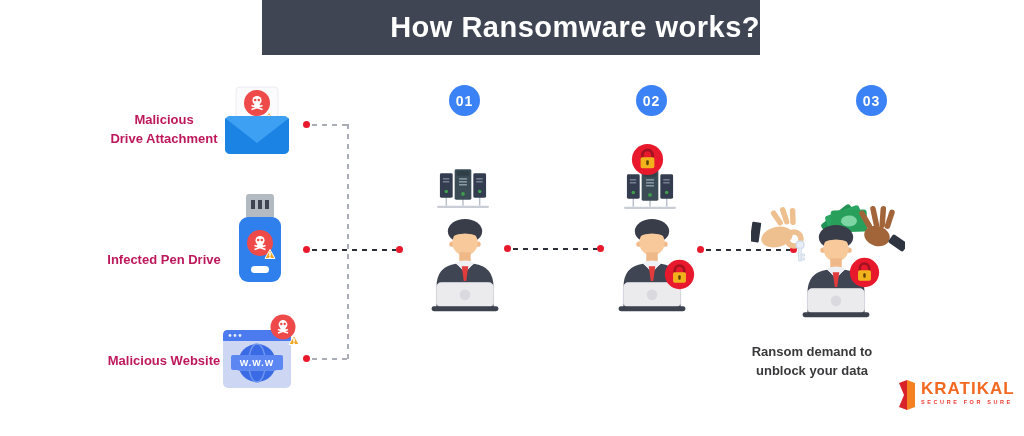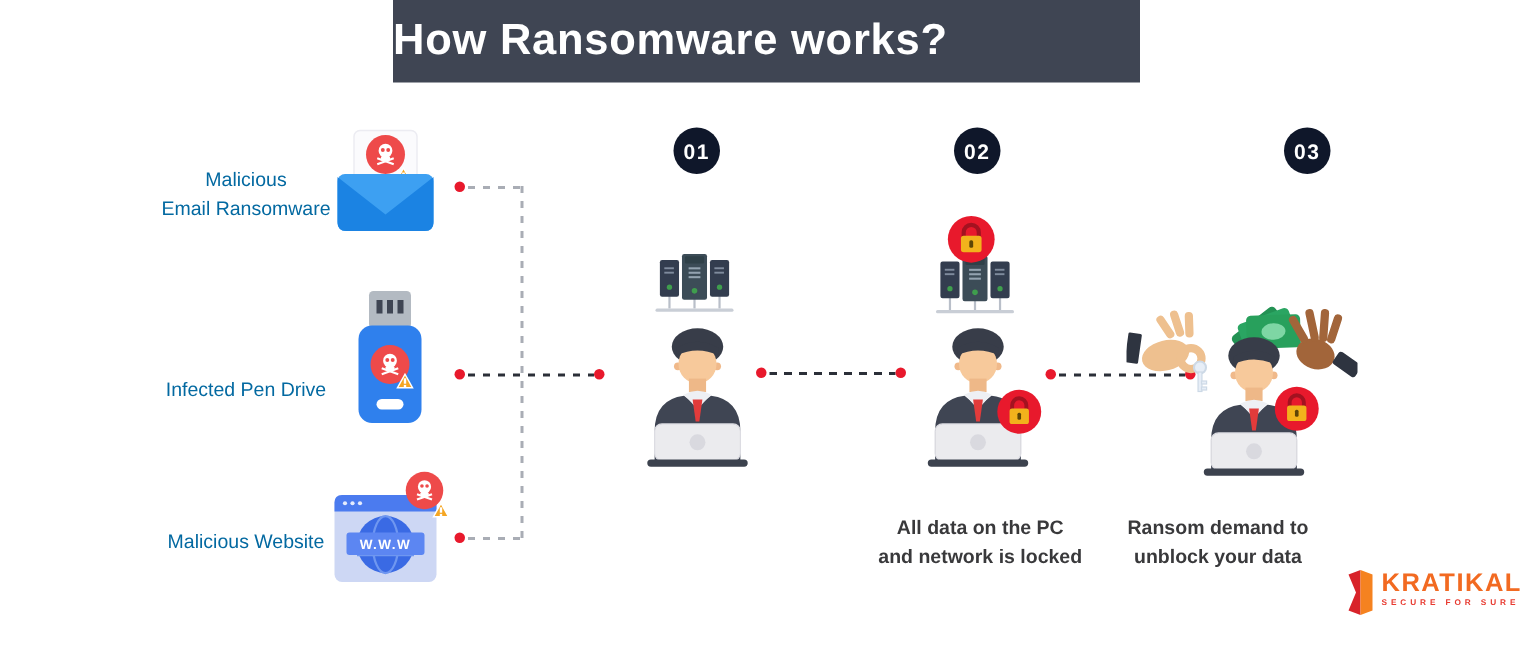--- a/index.html
+++ b/index.html
@@ -1,52 +1,52 @@
 <!DOCTYPE html>
 <html><head>
 <meta charset="utf-8">
 <style>
   html,body{margin:0;padding:0;}
   body{font-family:"Liberation Sans",sans-serif;background:#ffffff;}
   .canvas{position:relative;width:1024px;height:436px;background:#ffffff;overflow:hidden;}
 
   .banner{position:absolute;left:262px;top:0;width:498px;height:55px;background:#3f4553;
-          display:flex;align-items:center;justify-content:flex-start;}
+          display:flex;align-items:center;justify-content:flex-end;}
   .banner h1{margin:0;color:#ffffff;font-size:29px;font-weight:bold;letter-spacing:.5px;}
 
-  .src-label{position:absolute;width:150px;text-align:center;color:#0369a1;font-size:13px;line-height:19px;font-weight:400;}
+  .src-label{position:absolute;width:150px;text-align:center;color:#be185d;font-size:13px;line-height:19px;font-weight:700;}
   .abs{position:absolute;}
 
   .dot{position:absolute;width:7px;height:7px;border-radius:50%;background:#e8192c;}
   .hdash{position:absolute;height:2px;background:repeating-linear-gradient(90deg,#2b2f38 0 5px,transparent 5px 10px);}
   .hdash.gray{background:repeating-linear-gradient(90deg,#a9adb5 0 5px,transparent 5px 10px);}
   .vdash{position:absolute;width:2px;background:repeating-linear-gradient(180deg,#a9adb5 0 5px,transparent 5px 10px);}
 
-  .badge{position:absolute;width:31px;height:31px;border-radius:50%;background:#0f172a;
+  .badge{position:absolute;width:31px;height:31px;border-radius:50%;background:#3b82f6;
          display:flex;align-items:center;justify-content:center;color:#fff;font-size:14px;font-weight:bold;letter-spacing:1px;}
 
   .caption{position:absolute;text-align:center;color:#39393b;font-size:13px;line-height:19px;font-weight:600;}
 
   .logo{position:absolute;left:898px;top:380px;display:flex;align-items:flex-start;}
   .logo .mark{margin-right:5px;}
   .logo .brand{color:#f26a21;font-size:17px;font-weight:bold;letter-spacing:1px;line-height:17px;}
   .logo .tagline{color:#e8392f;font-size:5.5px;letter-spacing:2.6px;margin-top:2px;font-weight:bold;}
 </style>
 </head>
 <body>
 
 <div class="canvas">
 
   <div class="banner">
     <h1>How Ransomware works?</h1>
   </div>
 
   <div class="src-label" style="left:89px;top:110px;">
     <span>Malicious</span><br>
-    <span>Email Ransomware</span>
+    <span>Drive Attachment</span>
   </div>
 
   <svg class="abs" style="left:219px;top:84px;" width="76" height="72" viewBox="0 0 76 72">
     <rect x="17" y="3" width="42" height="42" rx="4" fill="#fbfbfd" stroke="#ececf2"></rect>
     <g>
       <circle cx="38" cy="19" r="13" fill="#ee4a4a"></circle>
       <circle cx="38" cy="16.5" r="4.6" fill="#fff"></circle>
       <circle cx="36.2" cy="16" r="1.3" fill="#ee4a4a"></circle>
       <circle cx="39.8" cy="16" r="1.3" fill="#ee4a4a"></circle>
       <rect x="35" y="20" width="6" height="3.2" rx="1" fill="#fff"></rect>
@@ -228,24 +228,20 @@
     <rect x="14" y="113" width="82" height="6" rx="3" fill="#3c424e"></rect>
   </svg>
 
   <svg class="abs" style="left:664px;top:259px;" width="31" height="31" viewBox="0 0 36 36">
     <circle cx="18" cy="18" r="17" fill="#e8192c"></circle>
     <path d="M12.5,16 v-3 a5.5,5.5 0 0 1 11,0 v3" fill="none" stroke="#a31220" stroke-width="3"></path>
     <rect x="10.5" y="15.5" width="15" height="12" rx="2" fill="#f2b21c"></rect>
     <rect x="16.6" y="18.8" width="2.8" height="5.4" rx="1.2" fill="#5d4506"></rect>
   </svg>
 
-  <div class="caption" style="left:576px;top:342px;width:155px;">
-    <span>All data on the PC</span><br>
-    <span>and network is locked</span>
-  </div>
 
   <svg class="abs" style="left:751px;top:206px;" width="66" height="57" viewBox="0 0 66 57">
     <rect x="0" y="16" width="9" height="20" rx="1" transform="rotate(8 4 26)" fill="#2e3440"></rect>
     <ellipse cx="26" cy="31" rx="16" ry="10" transform="rotate(-14 26 31)" fill="#eec08f"></ellipse>
     <rect x="23" y="4" width="5.5" height="17" rx="2.7" transform="rotate(-34 25 12)" fill="#eec08f"></rect>
     <rect x="31" y="1" width="5.5" height="18" rx="2.7" transform="rotate(-18 33 10)" fill="#eec08f"></rect>
     <rect x="39" y="2" width="5.5" height="17" rx="2.7" transform="rotate(-2 41 10)" fill="#eec08f"></rect>
     <circle cx="43" cy="33" r="7" fill="none" stroke="#eec08f" stroke-width="5.5"></circle>
     <g transform="translate(49,39)">
       <circle cx="0" cy="0" r="4" fill="#e7eef7" stroke="#cdd9e6" stroke-width="1.4"></circle>

